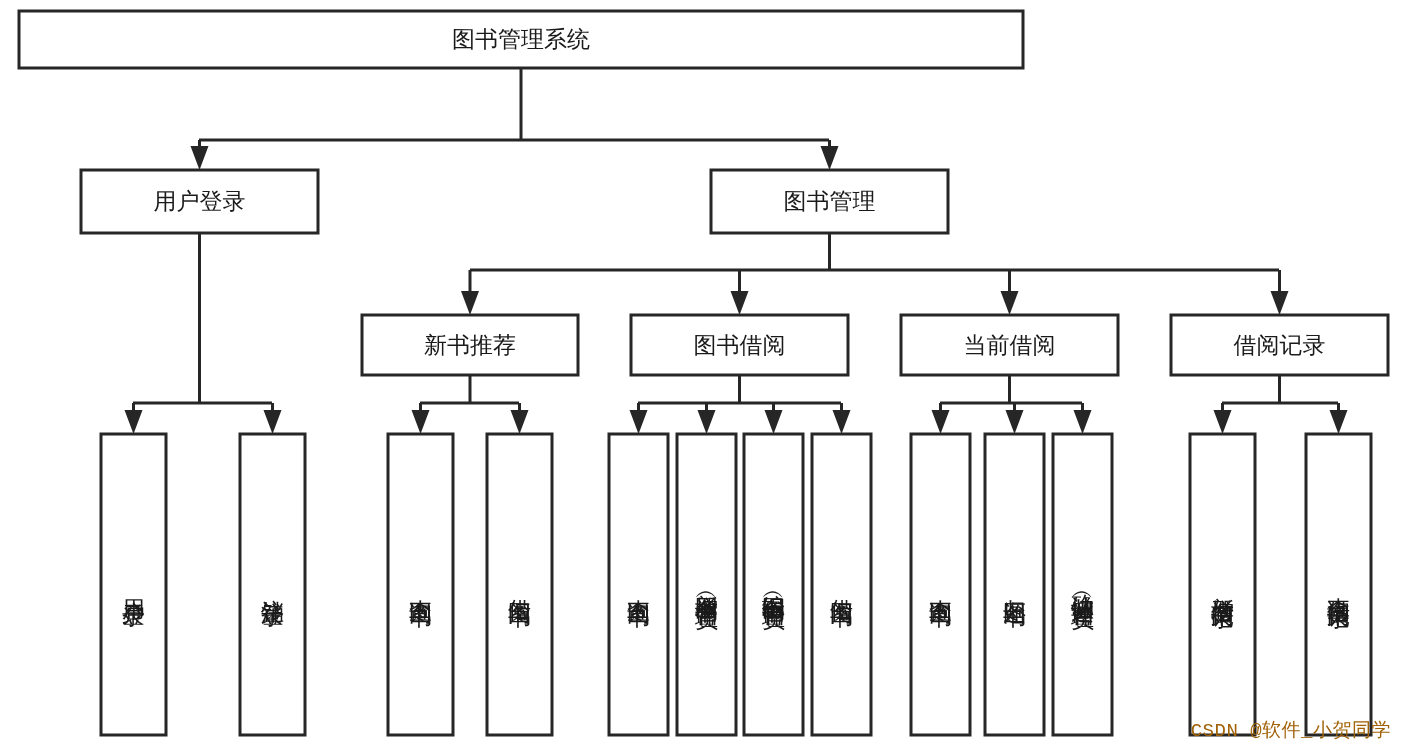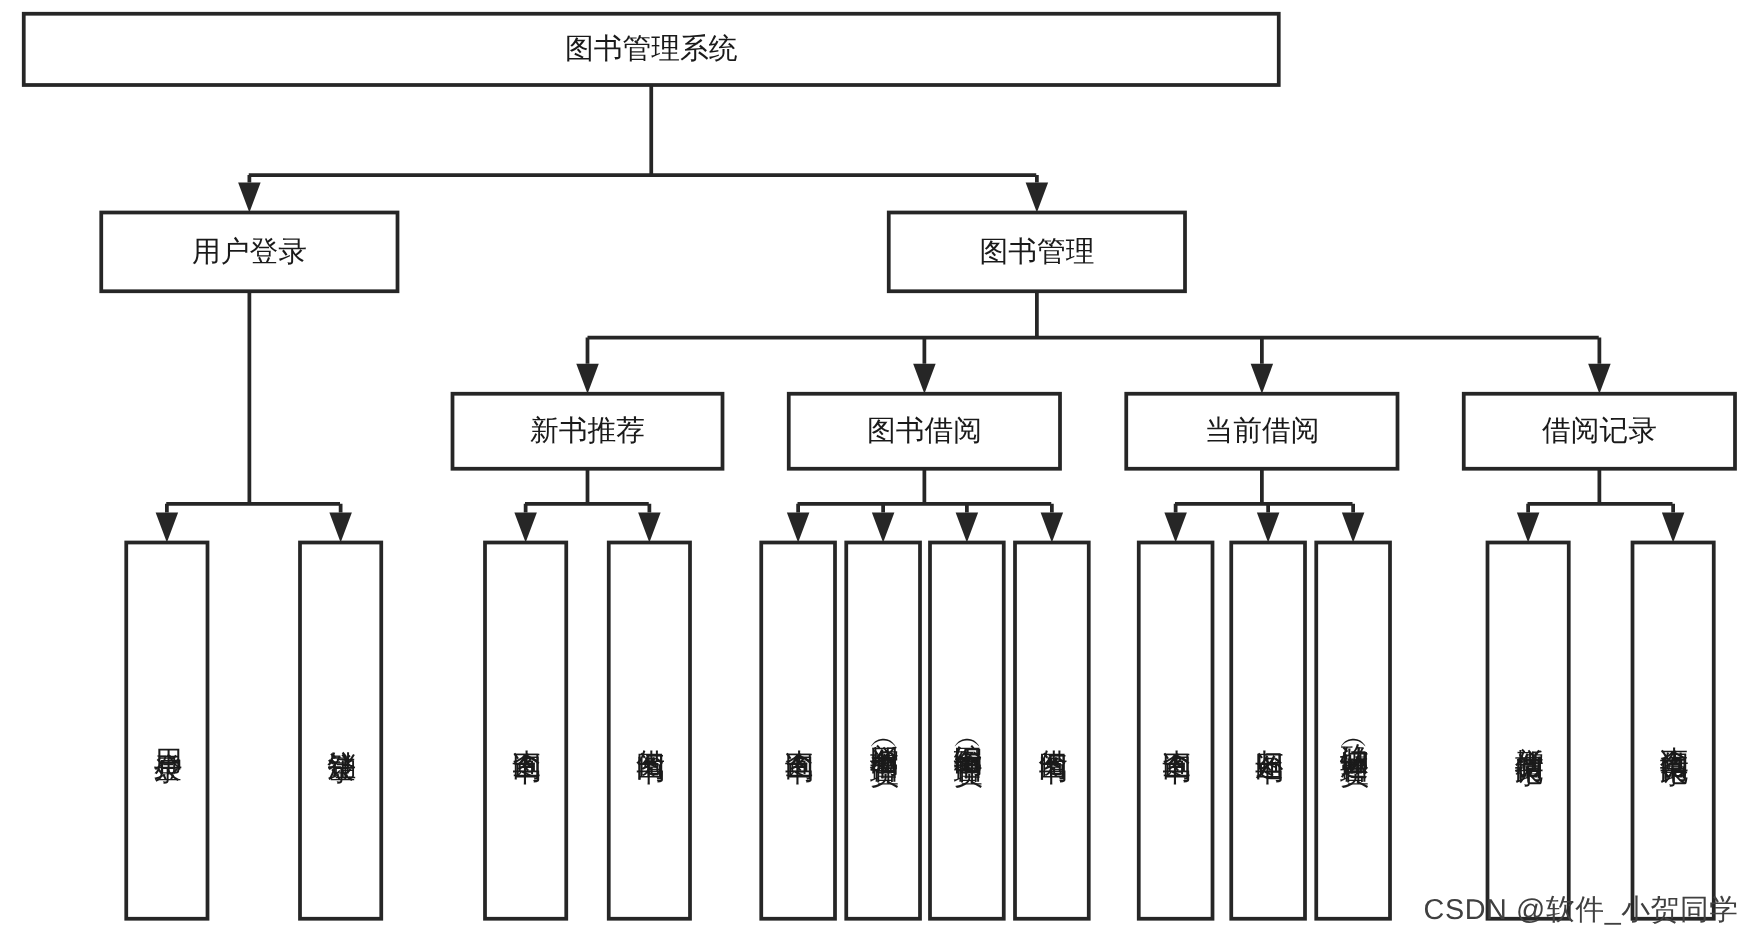--- a/index.html
+++ b/index.html
@@ -64,23 +64,23 @@
     align-items: center;
     justify-content: center;
     text-align: center;
     white-space: nowrap;
     pointer-events: none;
   }
   .watermark {
     position: absolute;
     right: 14px;
     bottom: 4px;
-    font-family: Liberation Sans, sans-serif;
-    font-size: 23px;
-    color: #404040;
+    font-family: Liberation Mono, monospace;
+    font-size: 19px;
+    color: #a16207;
     letter-spacing: 0.5px;
     white-space: nowrap;
   }
 </style>
 </head>
 <body>
 
 <div id="diagram-root">
 
   <svg id="diagram-canvas" viewBox="0 0 1405 747">

